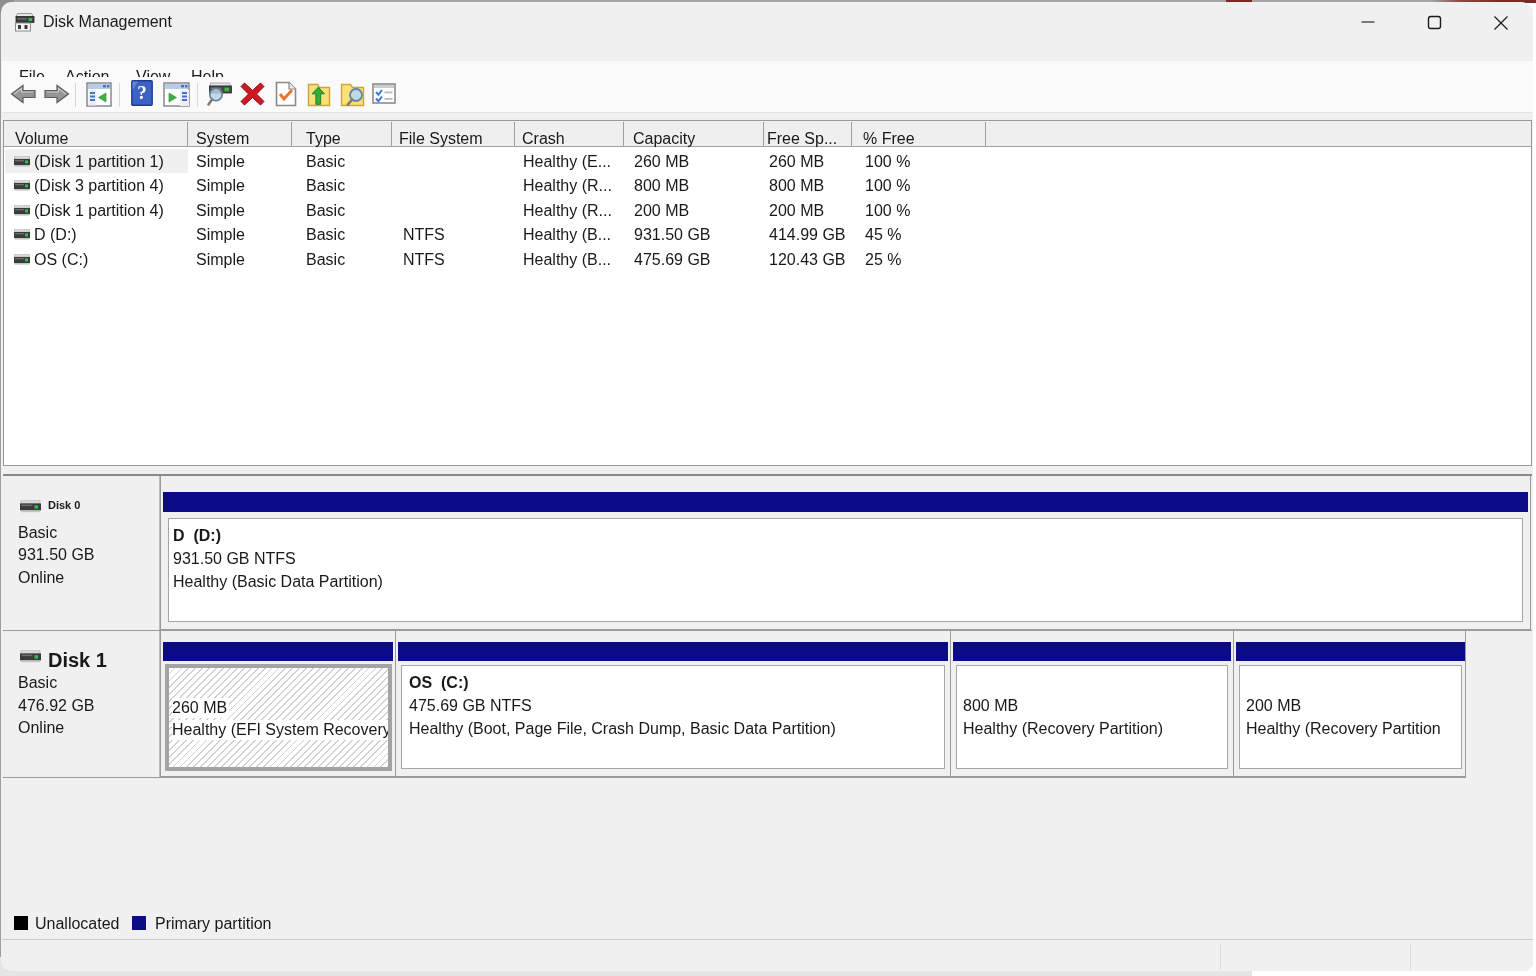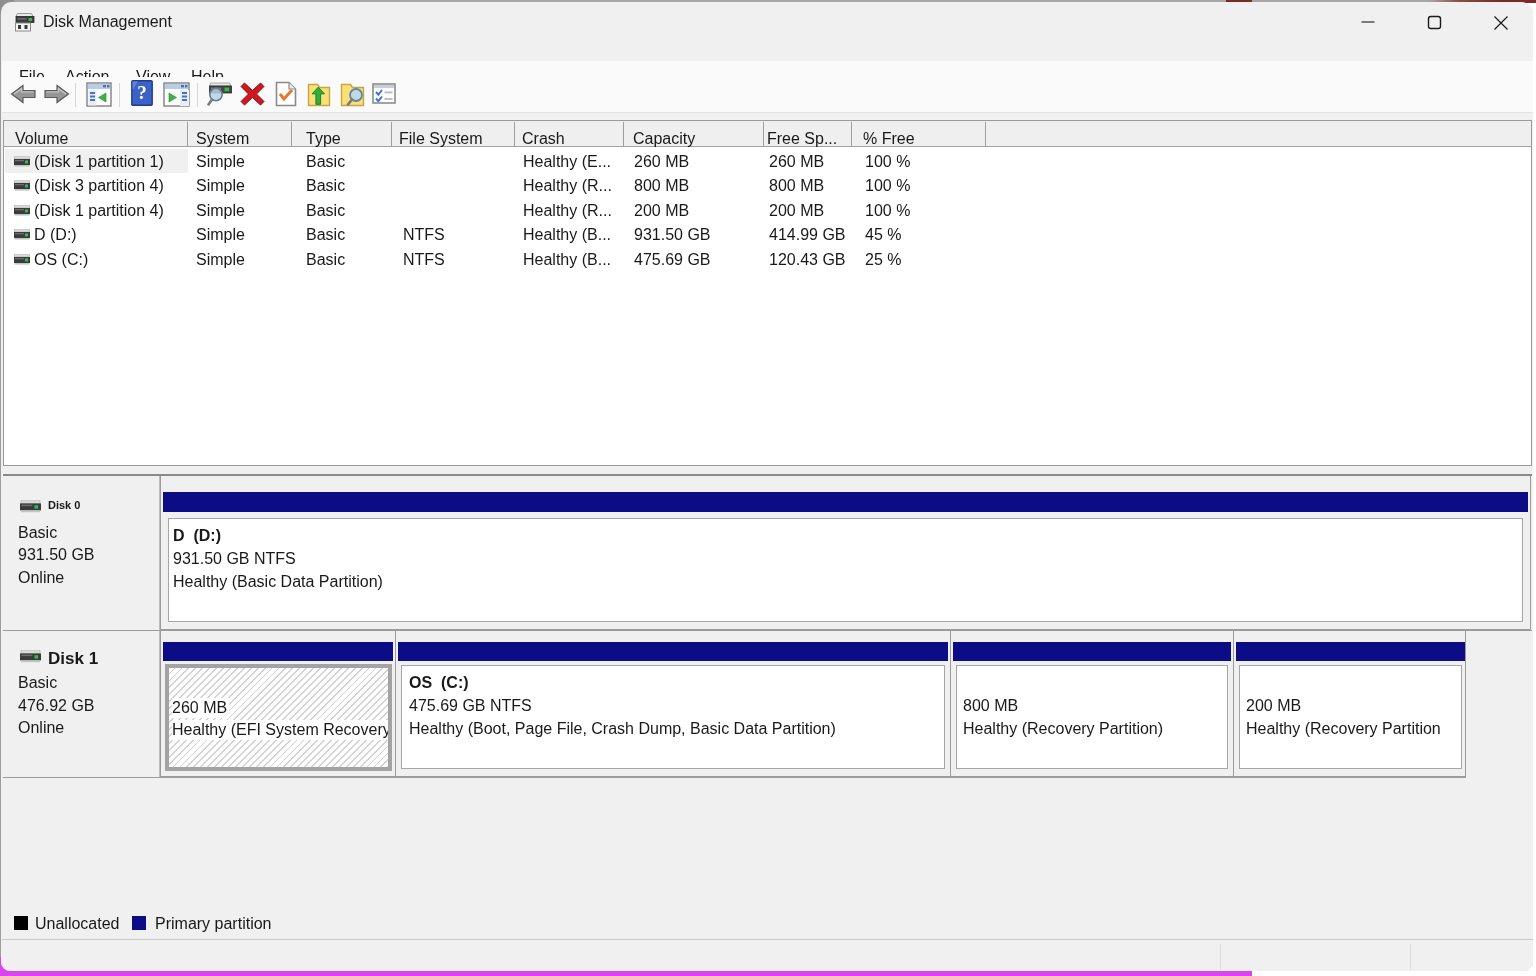--- a/index.html
+++ b/index.html
@@ -1,17 +1,17 @@
 <!DOCTYPE html>
 <html><head>
 <meta charset="utf-8">
 <style>
 *{margin:0;padding:0;box-sizing:border-box}
 html,body{width:1536px;height:976px;overflow:hidden;font-family:"Liberation Sans",sans-serif;font-size:16px;color:#191919}
-#root{position:absolute;top:0;left:0;width:1252px;height:976px;background:#d946ef}
+#root{position:absolute;top:0;left:0;width:1252px;height:976px;background:#e5e5e5}
 .a{position:absolute}
 #win{left:1px;top:2px;width:1532px;height:969px;background:#f0f0f0;border-top-left-radius:10px;border-top-right-radius:12px;border-bottom-left-radius:9px;border-bottom-right-radius:9px;border:1px solid #c9c9c9;overflow:hidden}
 
 #topstrip{left:0;top:0;width:1536px;height:3px;background:linear-gradient(90deg,#a6a6a6 0px,#a6a6a6 1430px,#8a4b42 1460px,#7b2a27 1500px,#7b2a27 1536px)}
 #redcorner{right:0;top:0;width:26px;height:24px;background:#7b2a27}
 #tlcorner{left:0;top:0;width:14px;height:14px;background:#8f8f8f}
 #leftedge{left:0;top:14px;width:1px;height:943px;background:#9e9e9e}
 
 #title{left:43px;top:13px;font-size:16px;color:#1b1b1b}
 
@@ -287,21 +287,21 @@
       </div>
 
       <div class="a dpanel" style="top:631px;height:146px">
         <svg class="a" style="left:17px;top:19px" width="21" height="13" viewBox="0 0 21 13">
             <rect x="1" y="0" width="19" height="3.4" fill="#dadada" stroke="#ababab" stroke-width="0.6"></rect>
             <rect x="0" y="3.4" width="21" height="7" fill="#3b3b3b"></rect>
             <rect x="1.4" y="4.6" width="11" height="1.5" fill="#6e6e6e"></rect>
             <rect x="14.5" y="5.2" width="3.6" height="3.4" fill="#2fbf4f"></rect>
             <rect x="1" y="10.4" width="19" height="1.8" fill="#c3c3c3"></rect>
           </svg>
-        <span class="dpt" style="left:45px;top:18px;font-weight:bold;font-size:17px">Disk 1</span>
+        <span class="dpt" style="left:45px;top:18px;font-weight:bold;font-size:20px">Disk 1</span>
         <span class="dpt" style="top:43px">Basic</span>
         <span class="dpt" style="top:66px">476.92 GB</span>
         <span class="dpt" style="top:88px">Online</span>
       </div>
       <div class="a" style="left:160px;top:631px;width:1306px;height:146px;border:1px solid #9b9b9b;border-top:none;background:#f0f0f0">
         <div class="pcell" style="left:0;width:235px">
           <div class="a navy" style="left:2px;top:11px;right:2px;height:19px"></div>
           <div class="a" style="left:4px;right:3px;top:33px;bottom:5px;border:4px solid #a3a3a3;background:repeating-linear-gradient(135deg,#ffffff 0px,#ffffff 3.6px,#d2d2d2 3.6px,#d2d2d2 4.9px);overflow:hidden;line-height:22px;white-space:nowrap">
             <div style="padding:29px 0 0 3px"><span style="background:#fff;padding:1px 2px 2px 0">260 MB</span><br><span style="background:#fff;padding:1px 2px 2px 0">Healthy (EFI System Recovery</span></div>
           </div>

